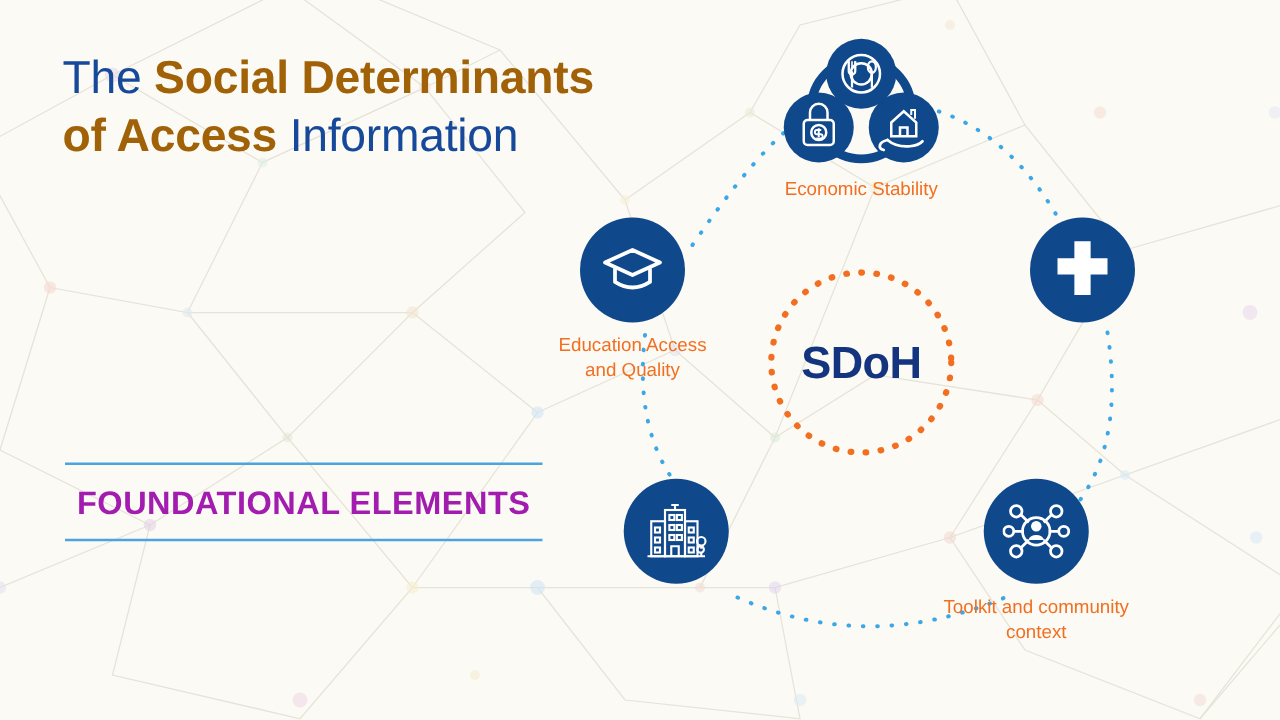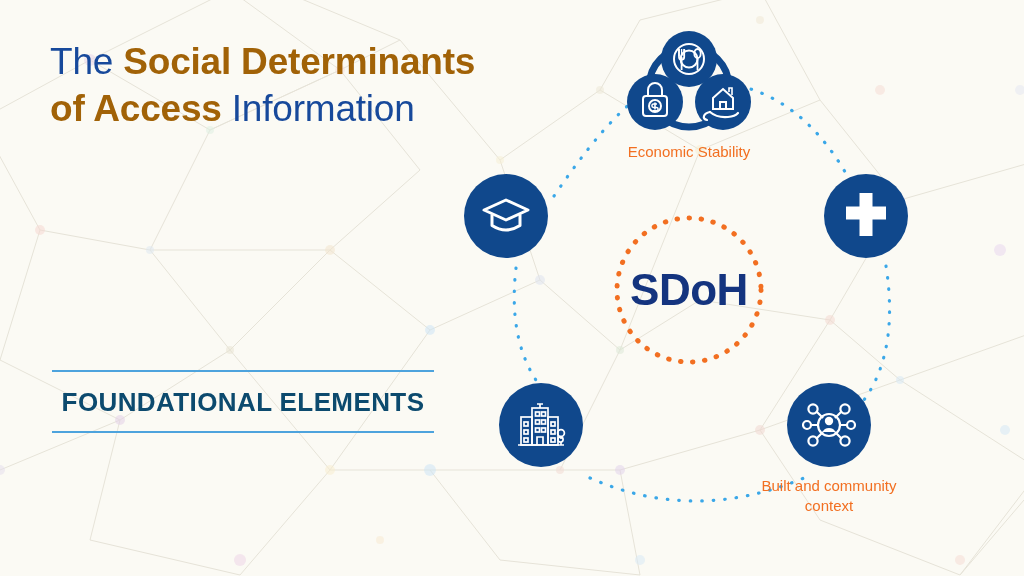--- a/index.html
+++ b/index.html
@@ -52,21 +52,21 @@
     width: 382px;
   }
   .found-rule {
     height: 2px;
     background: #4da3dd;
     width: 100%;
   }
   #found-title {
     font-size: 26px;
     font-weight: 700;
-    color: #0c4a6e;
+    color: #a21caf;
     text-align: center;
     letter-spacing: 0.4px;
     padding: 17px 0 16px 0;
     line-height: 1;
   }
   
   #diagram {
     position: absolute;
     left: 404px;
     top: 0;
@@ -133,21 +133,21 @@
     width: 164px; height: 164px;
   }
   #center-text {
     position: absolute;
     left: 0; top: 0;
     width: 164px;
     height: 164px;
     display: flex;
     align-items: center;
     justify-content: center;
-    font-size: 44px;
+    font-size: 36px;
     font-weight: 700;
     color: #14347f;
     letter-spacing: -0.5px;
   }
 </style>
 </head>
 <body>
 
 <div id="stage">
 
@@ -274,20 +274,22 @@
 
     <div class="node" id="node-education">
       <div class="node-disc">
         <svg width="50" height="42" viewBox="0 0 50 42" xmlns="http://www.w3.org/2000/svg">
           <g fill="none" stroke="#ffffff" stroke-width="3" stroke-linejoin="round">
             <path d="M25 5 L47 15 L25 25 L3 15 Z"></path>
             <path d="M11 19.5 v11 q14 9 28 0 v-11"></path>
           </g>
         </svg>
       </div>
+      <div class="node-label">Education Access
+and Quality</div>
     </div>
 
     <div class="node" id="node-health">
       <div class="node-disc">
         <svg width="52" height="52" viewBox="0 0 52 52" xmlns="http://www.w3.org/2000/svg">
           <path d="M19.5 3 h13 v13.5 h13.5 v13 H32.5 V46 h-13 V29.5 H6 v-13 h13.5 Z" fill="#ffffff"></path>
         </svg>
       </div>
     </div>
 
@@ -333,21 +335,21 @@
             <circle cx="43" cy="42" r="4.6"></circle>
             <circle cx="5" cy="26" r="4"></circle>
             <circle cx="49" cy="26" r="4"></circle>
           </g>
           <g fill="#ffffff">
             <circle cx="27" cy="22" r="4.2"></circle>
             <path d="M20.6 33 a6.8 6 0 0 1 12.8 0 Z"></path>
           </g>
         </svg>
       </div>
-      <div class="node-label">Built and community
+      <div class="node-label">Toolkit and community
 context</div>
     </div>
 
     <div id="center-hub">
       <svg id="center-ring" viewBox="0 0 164 164" xmlns="http://www.w3.org/2000/svg">
         <circle cx="82" cy="82" r="72" fill="none" stroke="#f26f21" stroke-width="5" stroke-linecap="round" stroke-dasharray="0.5 11.6"></circle>
       </svg>
       <div id="center-text">SDoH</div>
     </div>
 

